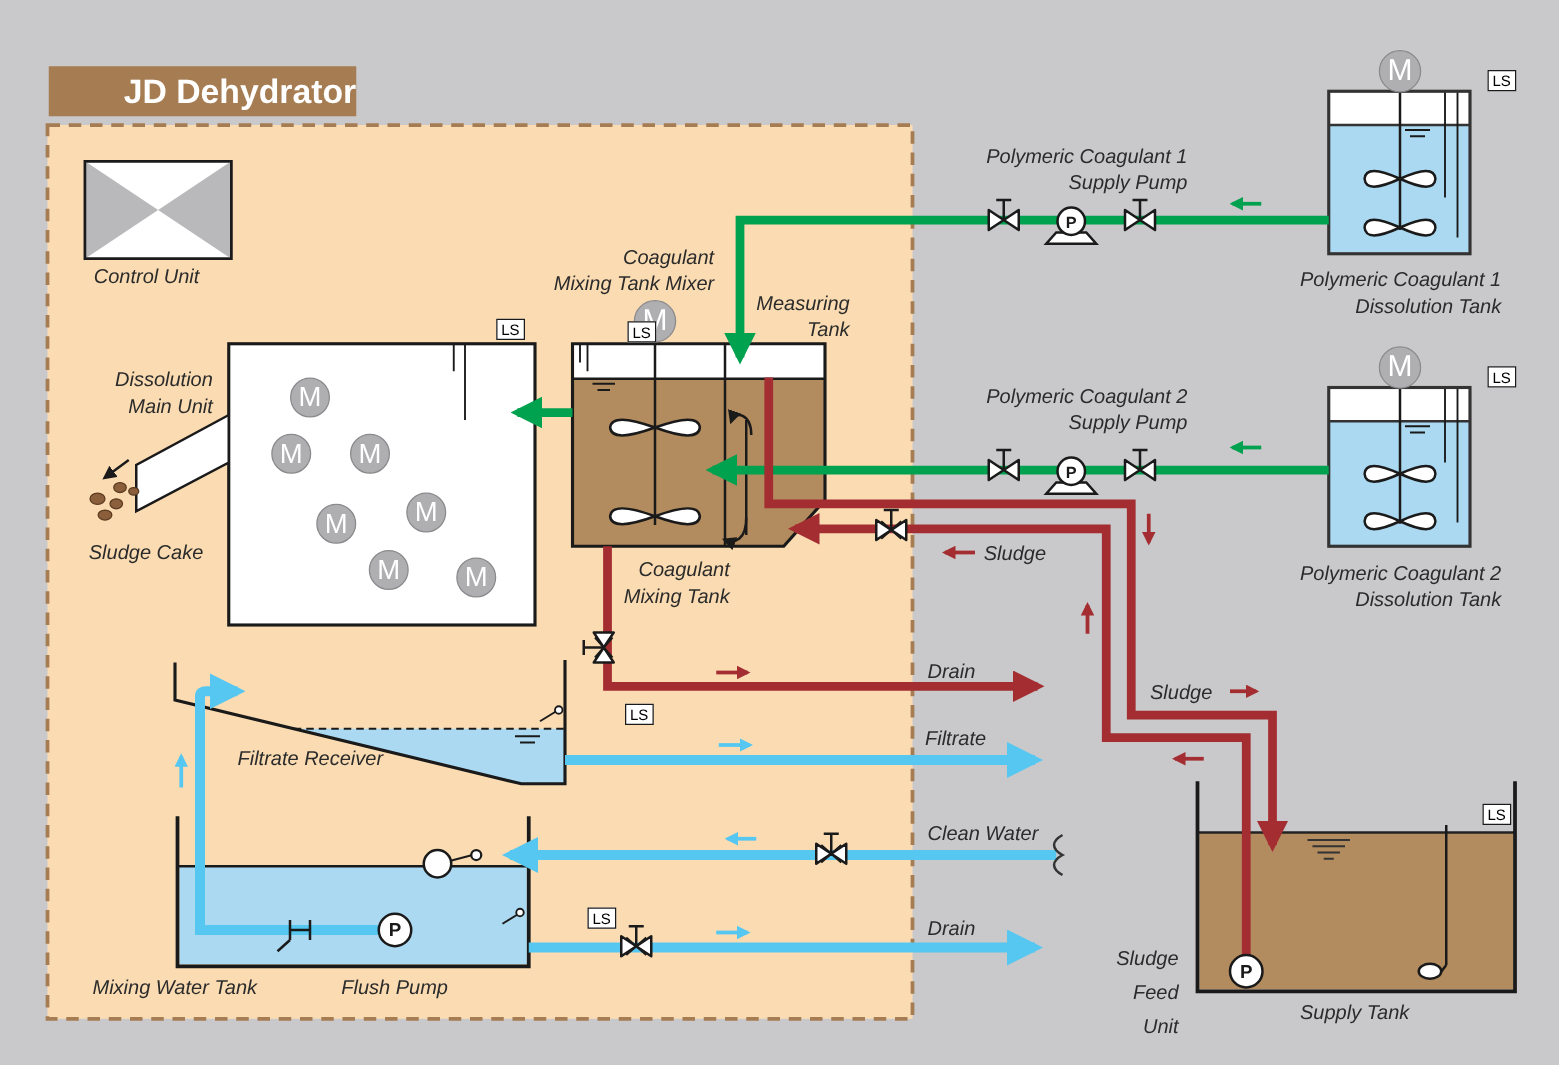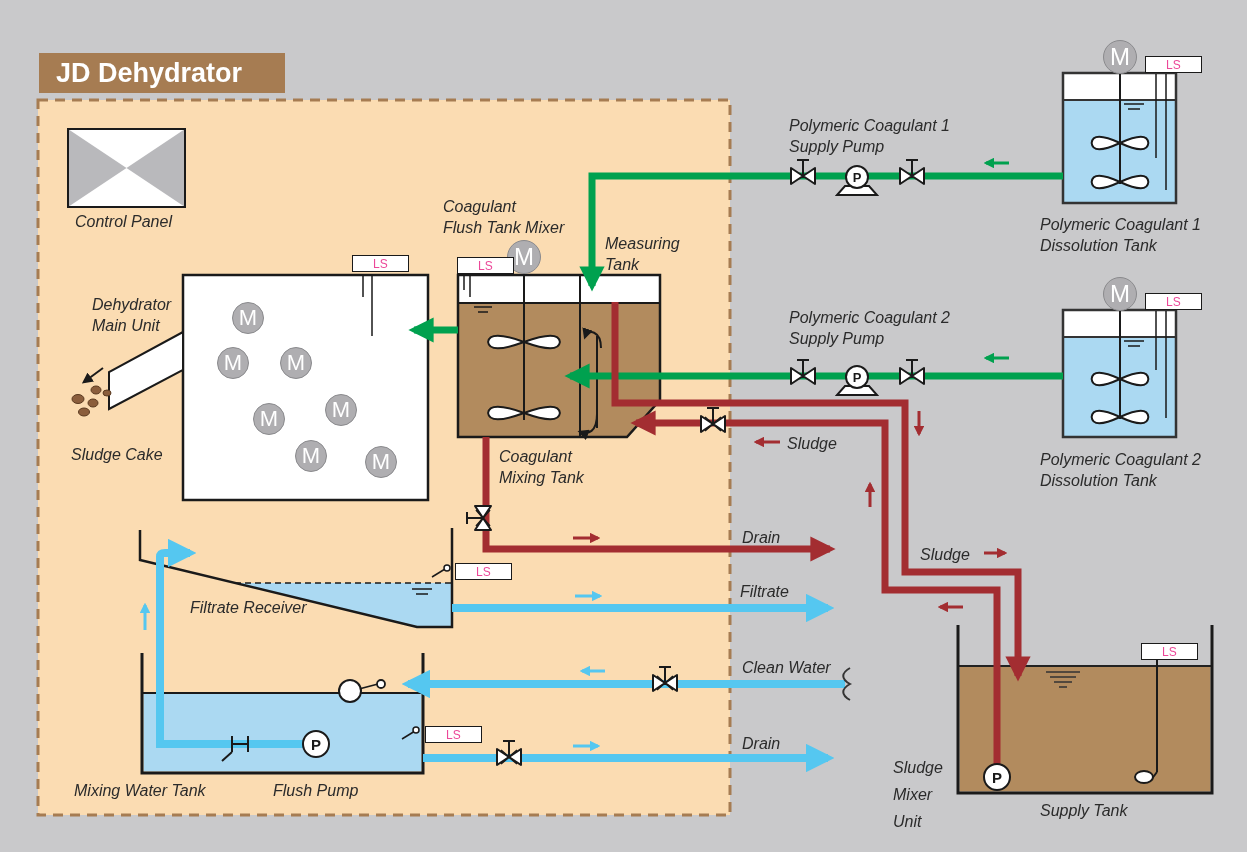--- a/index.html
+++ b/index.html
@@ -1,29 +1,29 @@
 <!DOCTYPE html>
 <html><head>
 <meta charset="utf-8">
 <style>
   html,body{margin:0;padding:0;}
   #stage{position:relative;width:1247px;height:852px;background:#C9C9CB;overflow:hidden;
-         font-family:"Liberation Sans",sans-serif;}
+         font-family:"Liberation Sans",sans-serif;text-align:right;}
   #stage svg{position:absolute;left:0;top:0;}
   .title{position:absolute;left:39px;top:53px;width:246px;height:40px;background:#A67C52;
          color:#fff;font-weight:bold;font-size:27px;line-height:40px;padding-left:17px;box-sizing:border-box;}
   .lbl{position:absolute;font-size:16px;line-height:21px;color:#2b2b2b;white-space:nowrap;font-style:italic;}
   .chip{position:absolute;display:flex;align-items:center;justify-content:center;box-sizing:border-box;}
   .m{border-radius:50%;background:#AFAEB1;color:#fff;border:1px solid #8a8a8d;}
   .m.big{width:34px;height:34px;font-size:24px;}
   .m.mid{width:32px;height:32px;font-size:22px;}
   .p{border-radius:50%;background:#fff;color:#1a1a1a;border:2.5px solid #1a1a1a;font-weight:bold;}
   .p.sm{width:24px;height:24px;font-size:13px;}
   .p.lg{width:28px;height:28px;font-size:15px;}
-  .ls{background:#fff;border:1.5px solid #1a1a1a;font-size:12px;height:17px;padding:0 20px;color:#ec4899;}
+  .ls{background:#fff;border:1.5px solid #1a1a1a;font-size:12px;height:17px;padding:0 3px;color:#000000;margin-left:45px;}
 </style>
 </head>
 <body>
 
 <div id="stage">
 
 <svg width="1247" height="852" viewBox="0 0 1247 852">
   <defs>
     <marker id="ag" markerWidth="3.6" markerHeight="3.6" refX="2.8" refY="1.8" orient="auto" markerUnits="strokeWidth">
       <path d="M0,0 L3.6,1.8 L0,3.6 Z" fill="#00A14F"></path>
@@ -232,29 +232,29 @@
 <div class="chip p lg" style="left:302px;top:730px">P</div>
 
 <div class="chip ls" style="left:352px;top:255px">LS</div>
 <div class="chip ls" style="left:457px;top:257px">LS</div>
 <div class="chip ls" style="left:1145px;top:56px">LS</div>
 <div class="chip ls" style="left:1145px;top:293px">LS</div>
 <div class="chip ls" style="left:455px;top:563px">LS</div>
 <div class="chip ls" style="left:425px;top:726px">LS</div>
 <div class="chip ls" style="left:1141px;top:643px">LS</div>
 
-<div class="lbl" style="left:75px;top:211px">Control Panel</div>
+<div class="lbl" style="left:75px;top:211px">Control Unit</div>
 <div class="lbl" style="left:92px;top:294px">
-  <div>Dehydrator</div>
+  <div>Dissolution</div>
   <div>Main Unit</div>
 </div>
-<div class="lbl" style="left:71px;top:444px">Sludge Cake</div>
+<div class="lbl" style="left:71px;top:432px">Sludge Cake</div>
 <div class="lbl" style="left:443px;top:196px">
   <div>Coagulant</div>
-  <div>Flush Tank Mixer</div>
+  <div>Mixing Tank Mixer</div>
 </div>
 <div class="lbl" style="left:605px;top:233px">
   <div>Measuring</div>
   <div>Tank</div>
 </div>
 <div class="lbl" style="left:499px;top:446px">
   <div>Coagulant</div>
   <div>Mixing Tank</div>
 </div>
 <div class="lbl" style="left:789px;top:115px">
@@ -277,18 +277,18 @@
 <div class="lbl" style="left:920px;top:544px">Sludge</div>
 <div class="lbl" style="left:742px;top:527px">Drain</div>
 <div class="lbl" style="left:740px;top:581px">Filtrate</div>
 <div class="lbl" style="left:742px;top:657px">Clean Water</div>
 <div class="lbl" style="left:742px;top:733px">Drain</div>
 <div class="lbl" style="left:190px;top:597px">Filtrate Receiver</div>
 <div class="lbl" style="left:74px;top:780px">Mixing Water Tank</div>
 <div class="lbl" style="left:273px;top:780px">Flush Pump</div>
 <div class="lbl" style="left:893px;top:754px;line-height:27px">
   <div>Sludge</div>
-  <div>Mixer</div>
+  <div>Feed</div>
   <div>Unit</div>
 </div>
 <div class="lbl" style="left:1040px;top:800px">Supply Tank</div>
 
 </div>
 
 </body></html>

